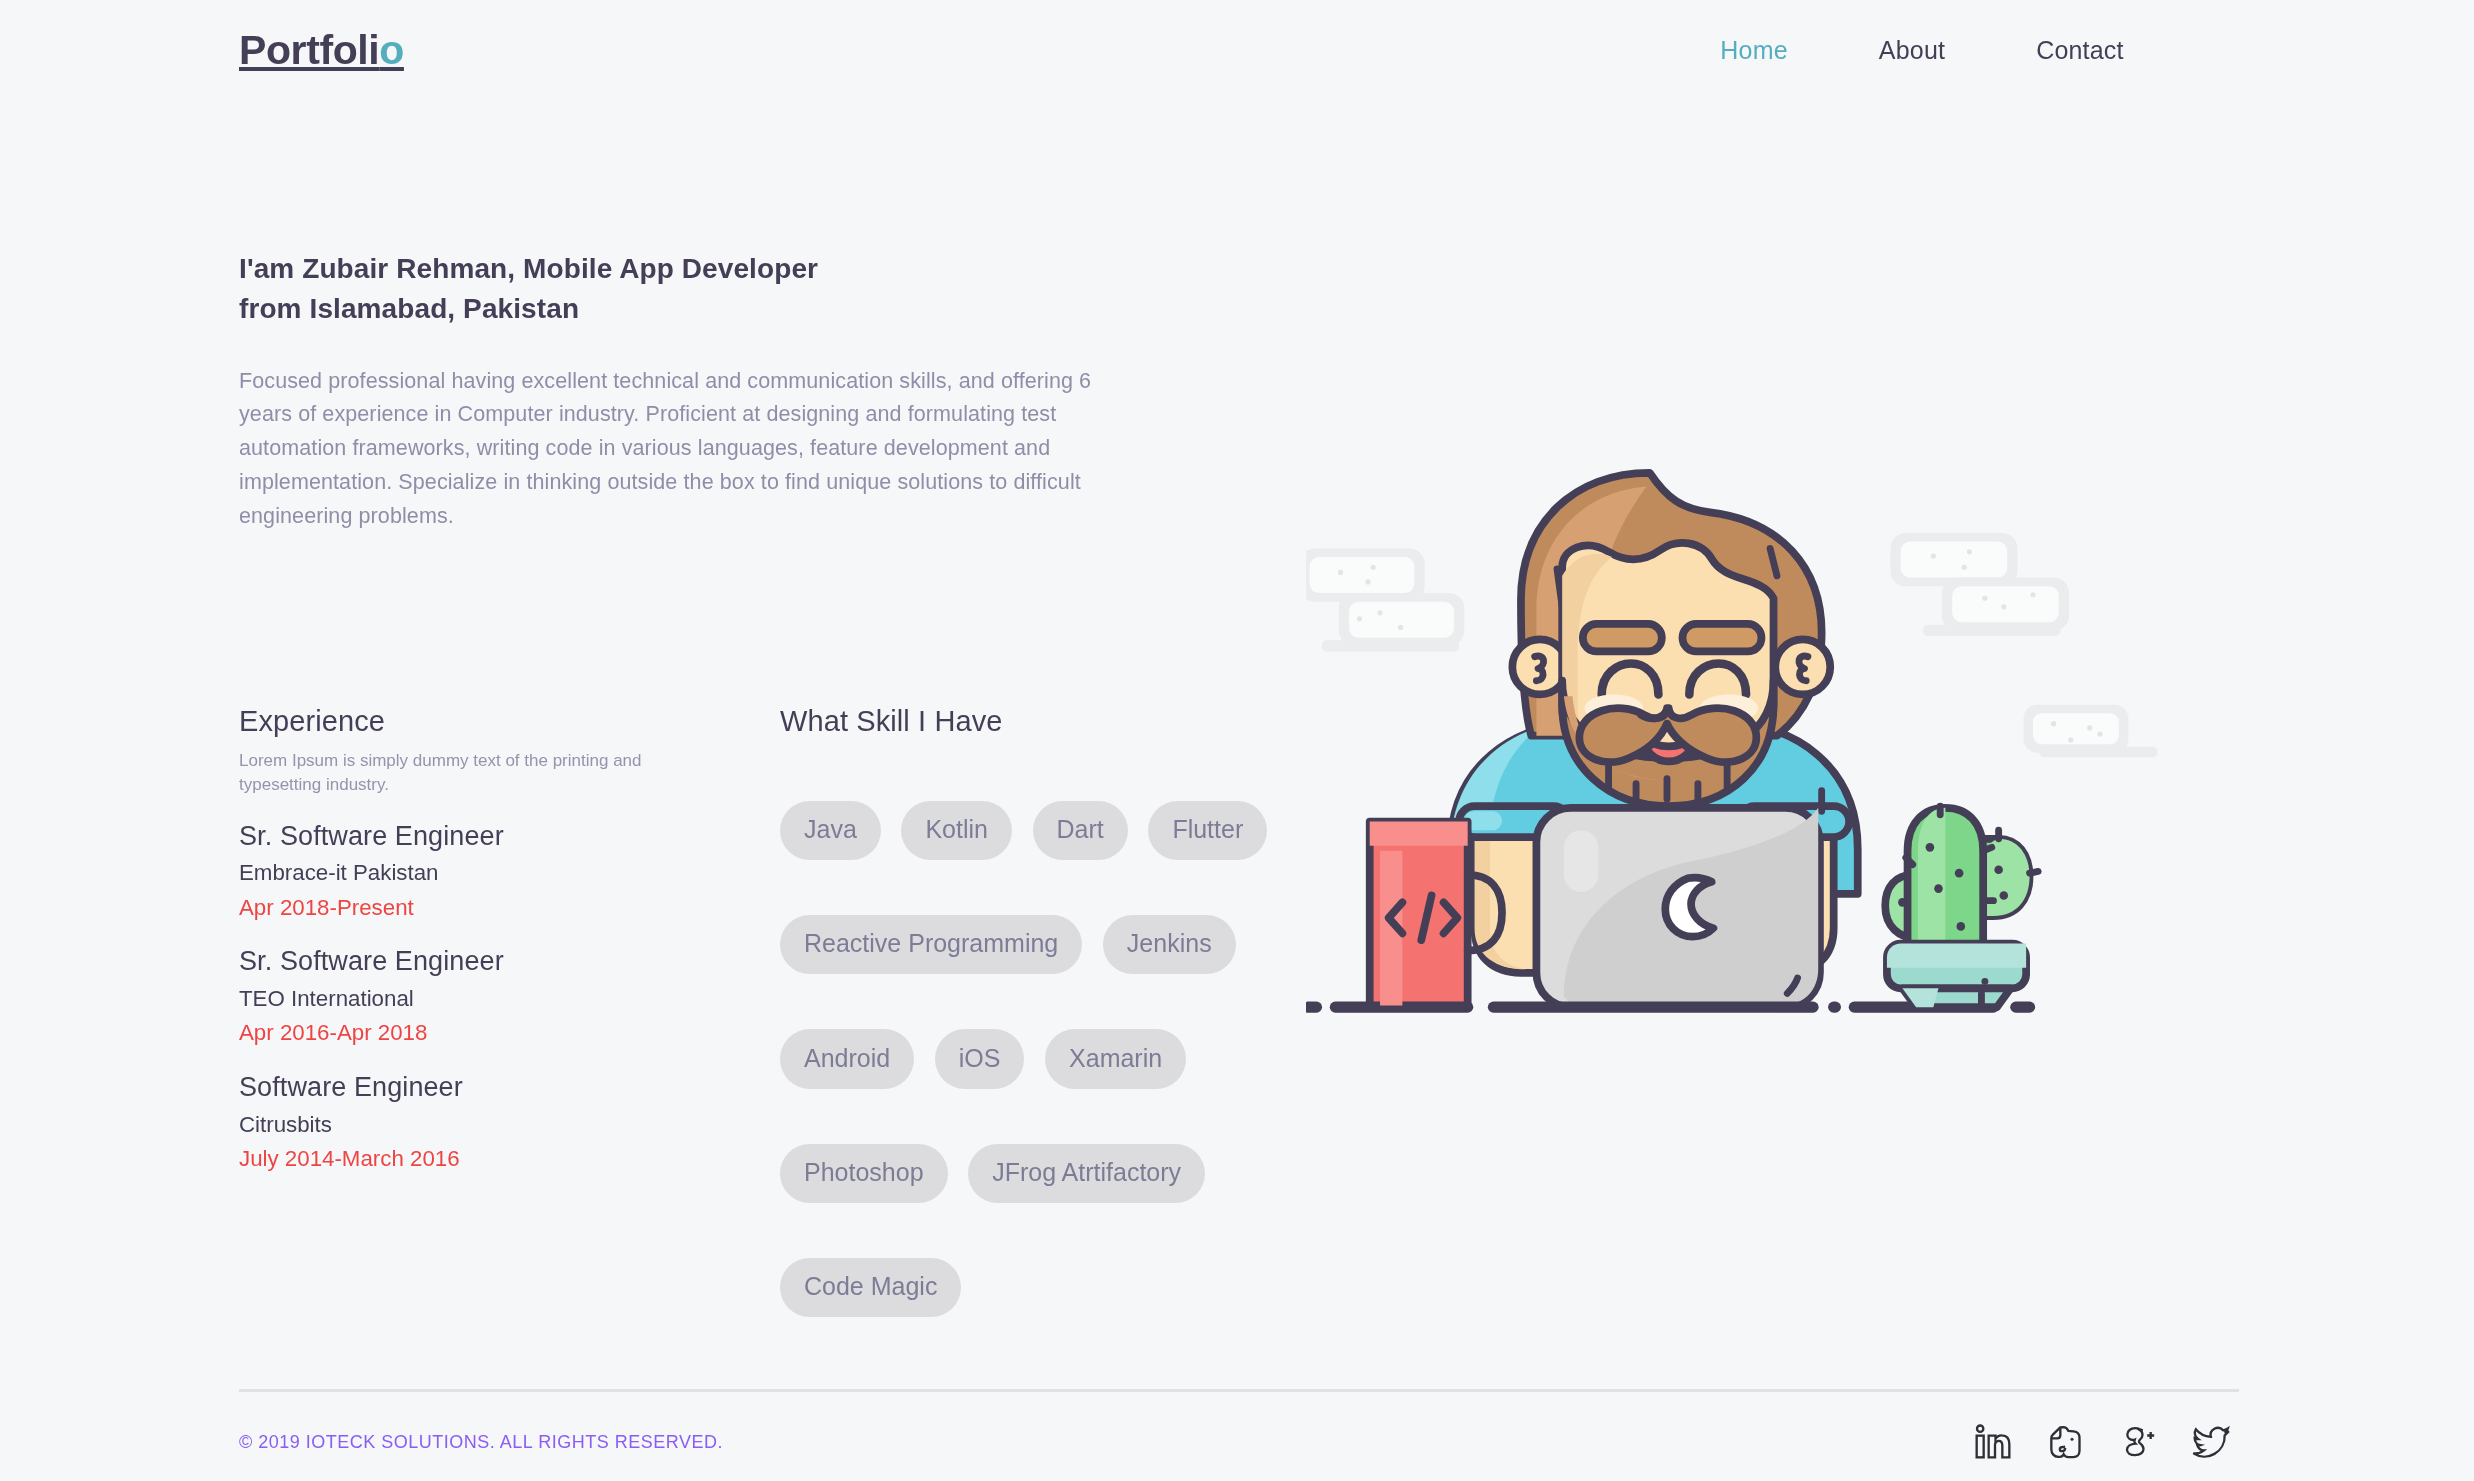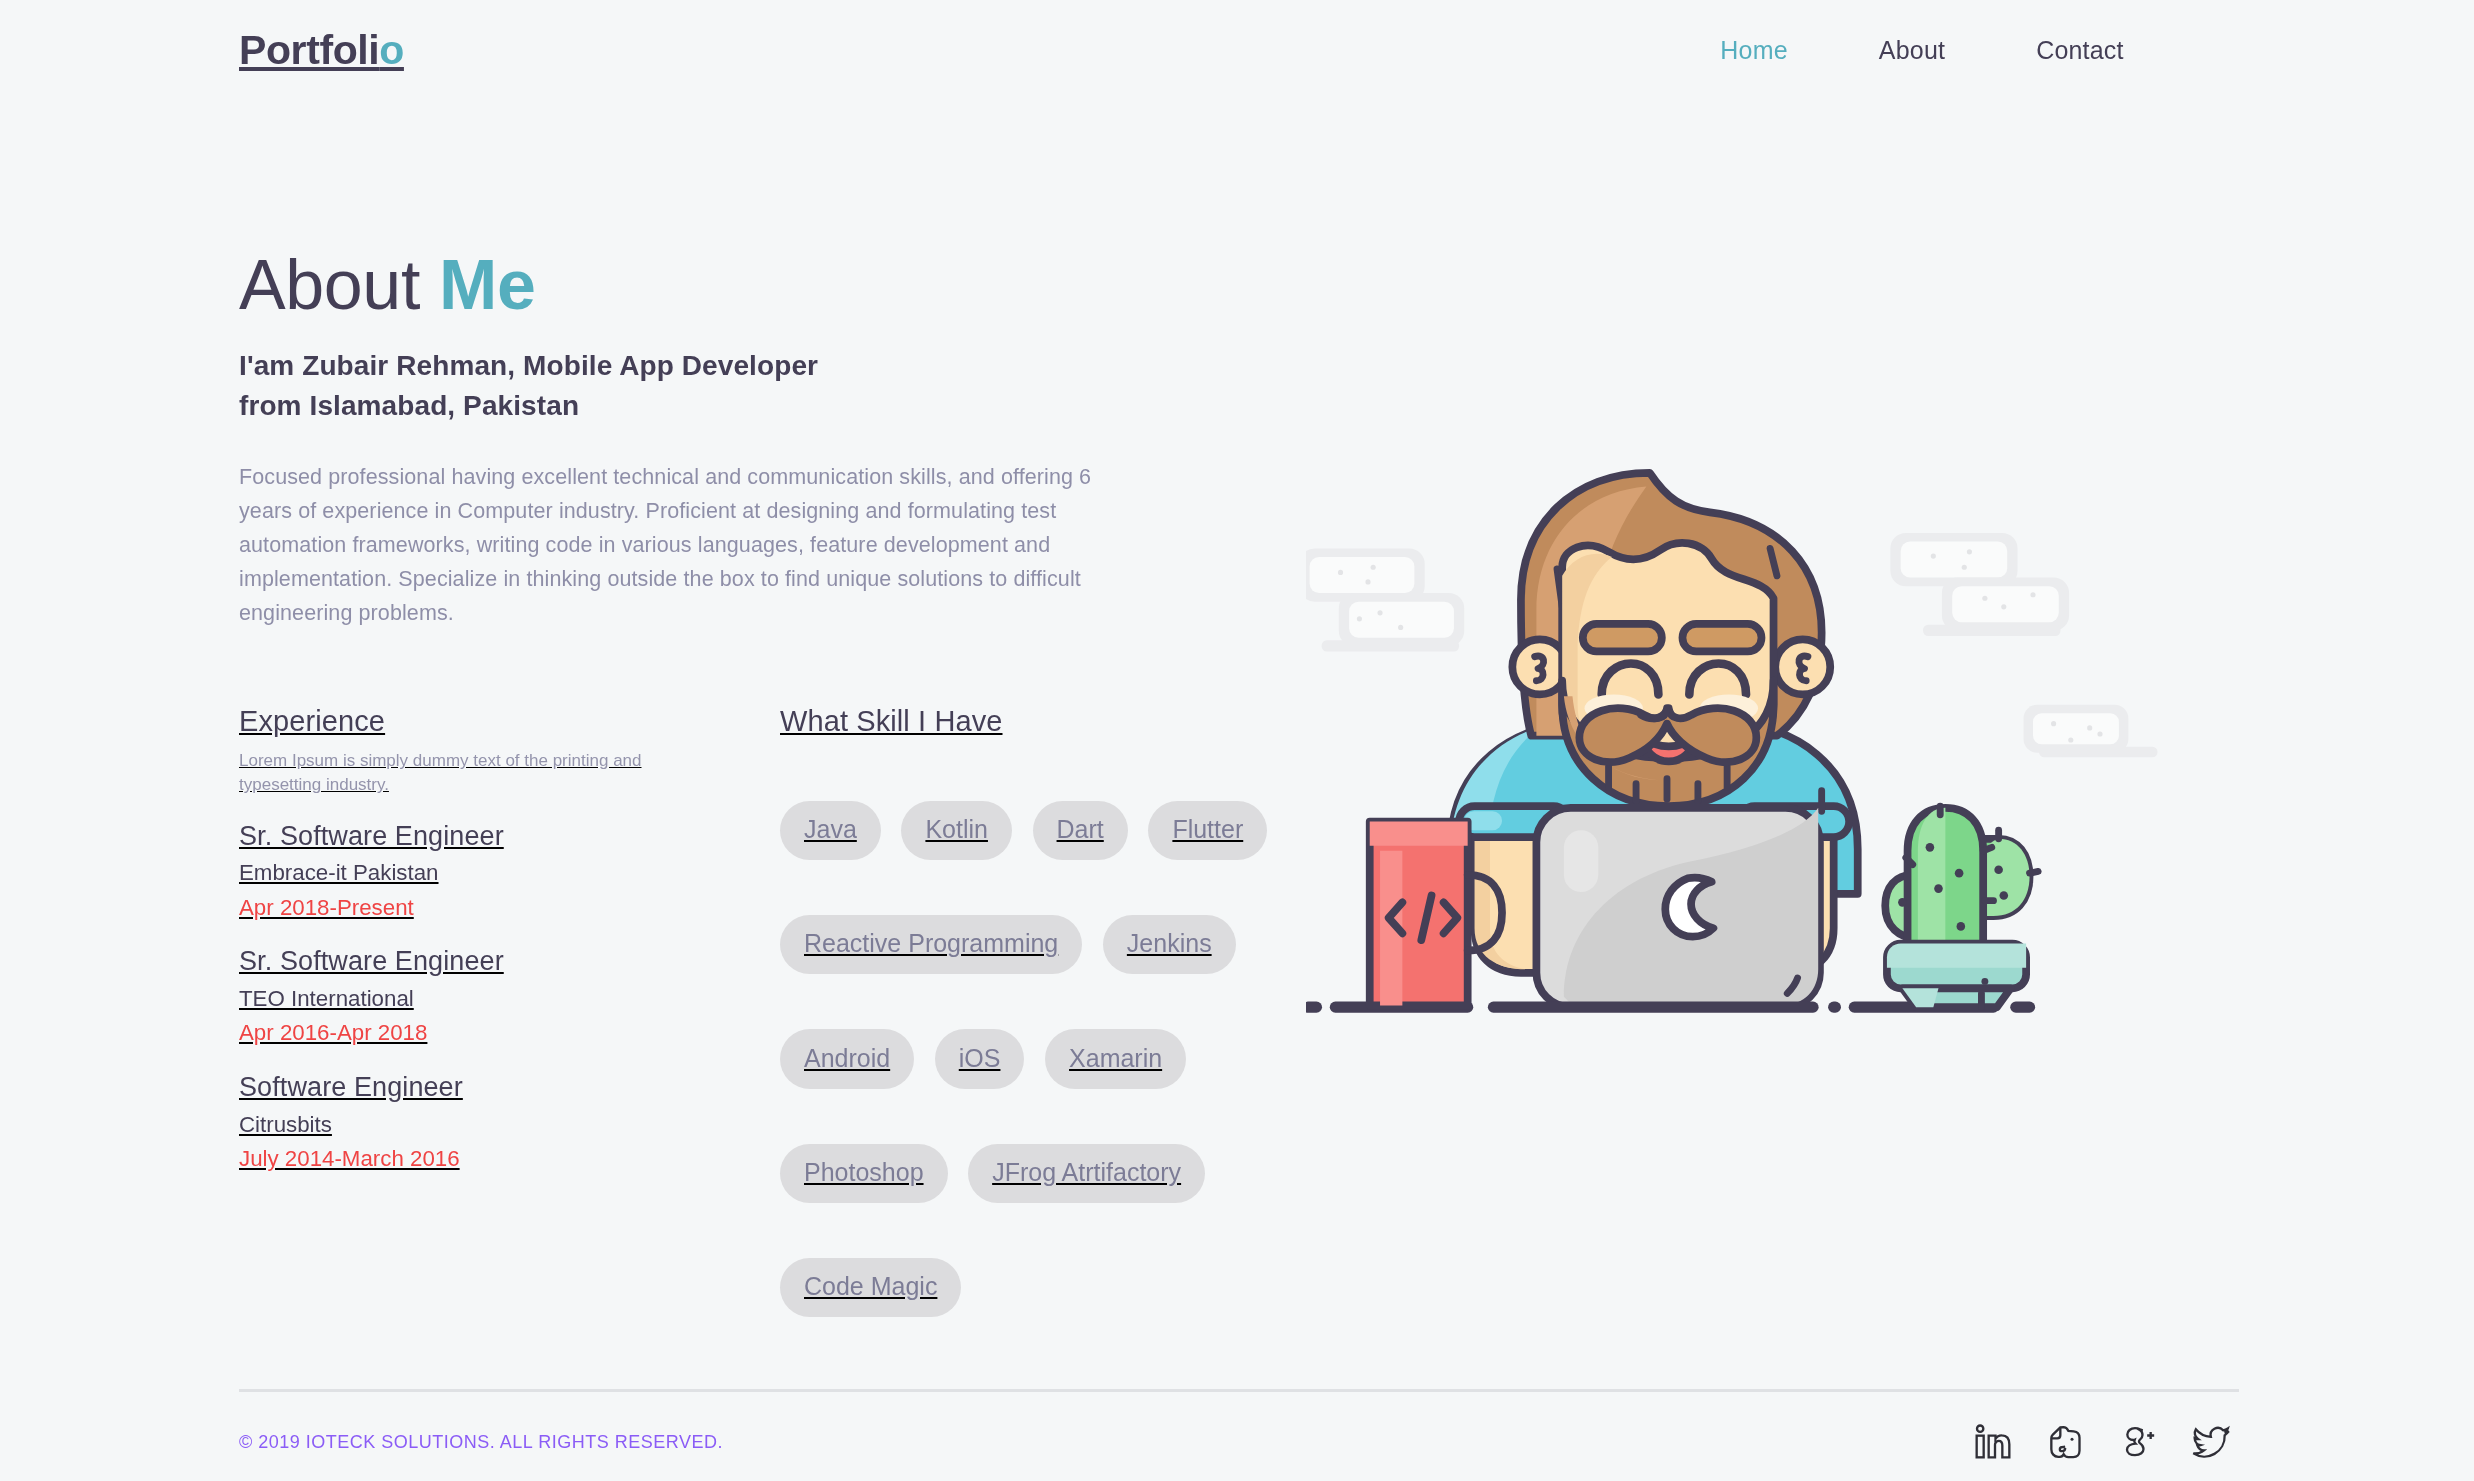--- a/index.html
+++ b/index.html
@@ -96,21 +96,20 @@
   }
 
   
   .columns {
     position: absolute;
     left: 239px;
     top: 703px;
     width: 1031px;
     display: flex;
     align-items: flex-start;
-    text-decoration: underline;
   }
 
   .col-experience { width: 481px; flex: 0 0 481px; }
   .col-skills { width: 550px; flex: 0 0 550px; margin-left: 60px; }
 
   .section-heading {
     font-size: 29px;
     color: #443f56;
     font-weight: normal;
     letter-spacing: 0.1px;
@@ -227,22 +226,20 @@
     <a class="brand" href="#"><span>Portfoli</span><span class="brand-accent">o</span></a>
 
     <nav class="main-nav">
       <a class="nav-link is-active" href="#">Home</a>
       <a class="nav-link" href="#">About</a>
       <a class="nav-link" href="#">Contact</a>
     </nav>
   </header>
 
   <section class="content-left">
-    <h1 class="page-title"><span>About</span>
-      <span class="title-accent">Me</span></h1>
 
     <h2 class="tagline">
       <span>I'am Zubair Rehman, Mobile App Developer</span><br>
       <span>from Islamabad, Pakistan</span>
     </h2>
 
     <p class="intro-paragraph">Focused professional having excellent technical and communication skills, and offering 6 years of experience in Computer industry. Proficient at designing and formulating test automation frameworks, writing code in various languages, feature development and implementation. Specialize in thinking outside the box to find unique solutions to difficult engineering problems.</p>
   </section>
 
   <div class="columns">

